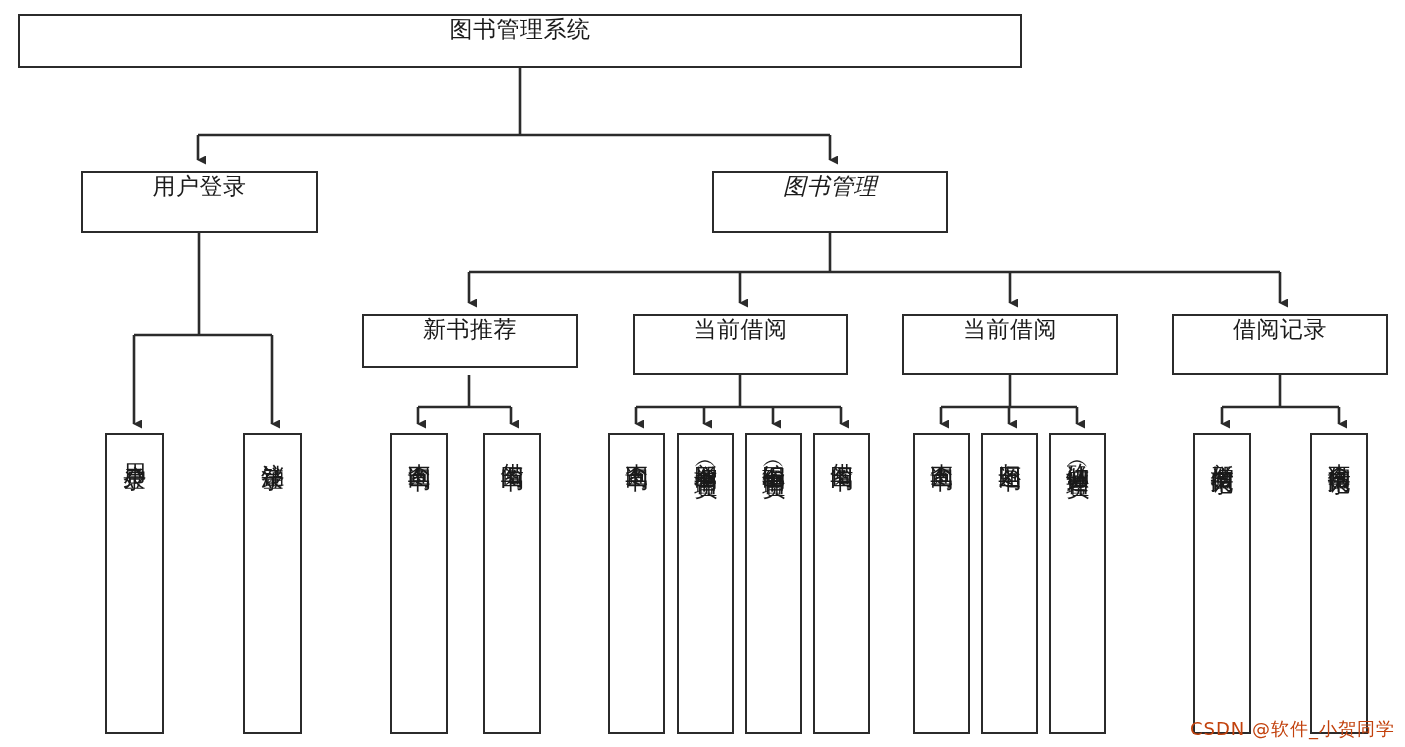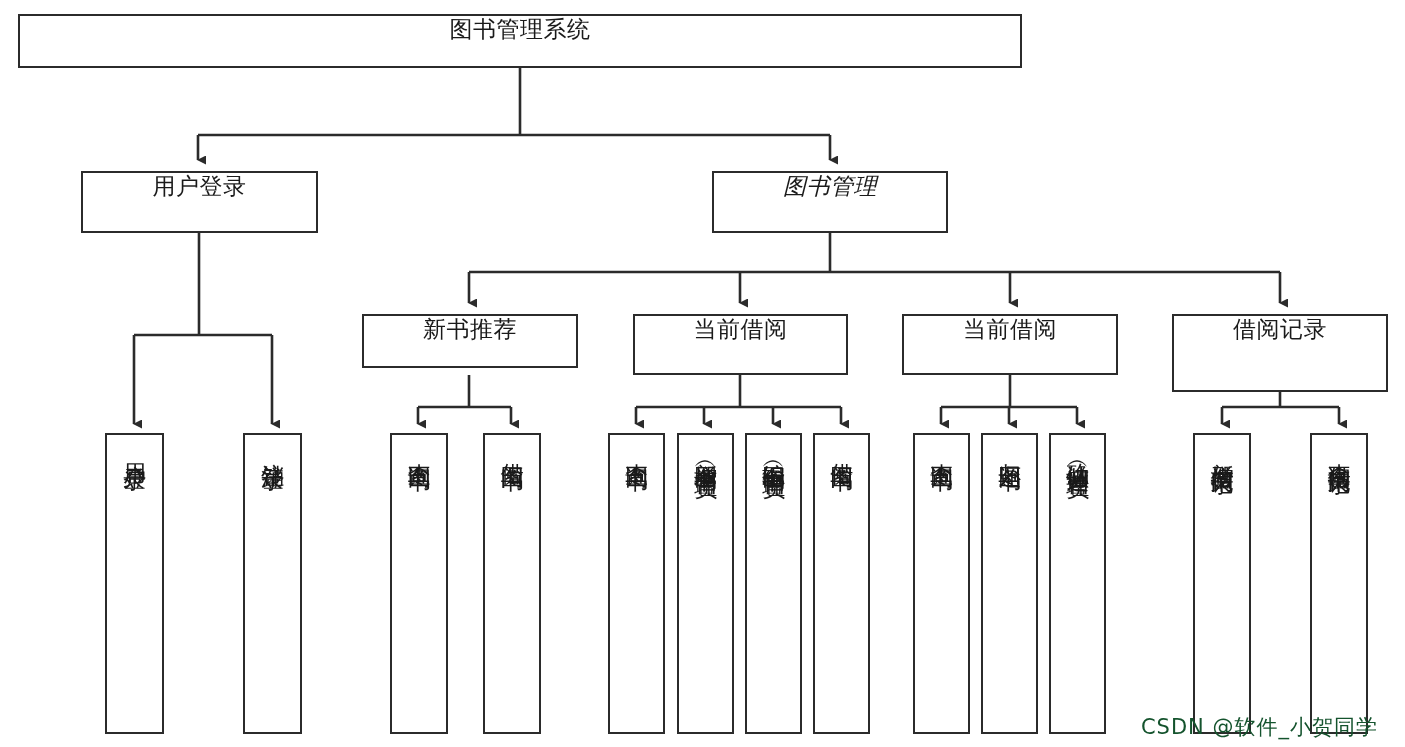--- a/index.html
+++ b/index.html
@@ -55,24 +55,24 @@
     white-space: normal;
     text-align: left;
     height: auto;
     max-height: 270px;
   }
   .node.leaf.tall .node-label {
     max-height: 100%;
   }
   .watermark {
     position: absolute;
-    right: 27px;
+    right: 10px;
     bottom: 6px;
-    font-size: 21px;
-    color: #14532d;
+    font-size: 18px;
+    color: #c2410c;
     letter-spacing: 1px;
     white-space: nowrap;
   }
 </style>
 </head>
 <body>
 
 <div id="canvas">
 
   <svg class="connectors" viewBox="0 0 1405 747" xmlns="http://www.w3.org/2000/svg">
@@ -138,21 +138,21 @@
 
   <div class="node" style="left:362px; top:314px; width:216px; height:54px;">
     <span class="node-label">新书推荐</span>
   </div>
   <div class="node" style="left:633px; top:314px; width:215px; height:61px;">
     <span class="node-label">当前借阅</span>
   </div>
   <div class="node" style="left:902px; top:314px; width:216px; height:61px;">
     <span class="node-label">当前借阅</span>
   </div>
-  <div class="node" style="left:1172px; top:314px; width:216px; height:78px;">
+  <div class="node" style="left:1172px; top:314px; width:216px; height:61px;">
     <span class="node-label">借阅记录</span>
   </div>
 
   <div class="node leaf" style="left:105px; top:433px; width:59px; height:301px;">
     <span class="node-label">用户登录</span>
   </div>
   <div class="node leaf" style="left:243px; top:433px; width:59px; height:301px;">
     <span class="node-label">注销登录</span>
   </div>
 

